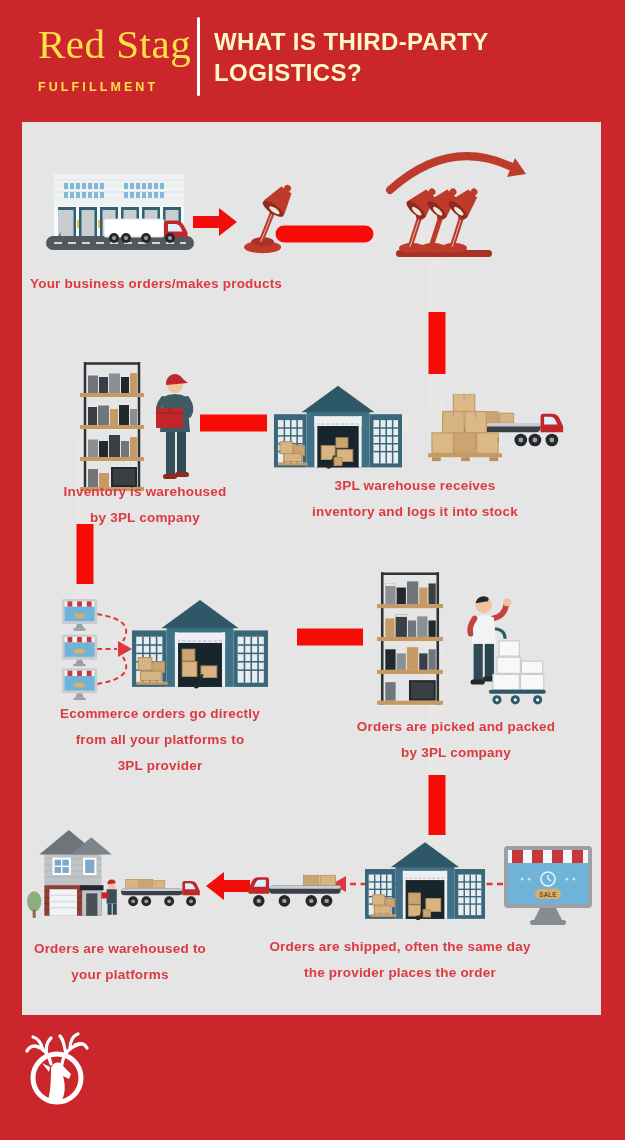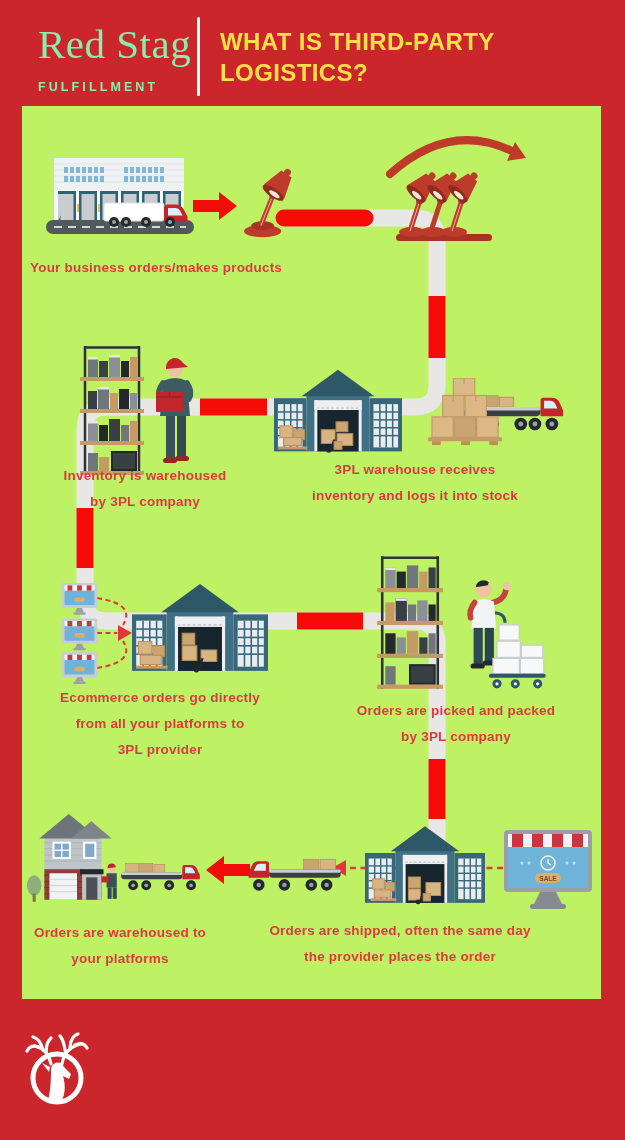--- a/index.html
+++ b/index.html
@@ -1,25 +1,25 @@
 <!DOCTYPE html>
 <html><head>
 <meta charset="utf-8">
 <style>
   html,body{margin:0;padding:0;background:#fff;}
   .stage{position:relative;width:625px;height:1140px;background:#CB262B;overflow:hidden;
          font-family:"Liberation Sans", sans-serif;}
   
-  .brand{position:absolute;left:38px;top:22px;color:#86efac;}
+  .brand{position:absolute;left:38px;top:22px;color:#fde047;}
   .brand-name{font-family:"Liberation Serif", serif;font-size:41px;line-height:44px;font-weight:400;letter-spacing:0.5px;}
   .brand-sub{font-size:12.5px;font-weight:700;letter-spacing:3.1px;margin-top:14px;}
   .hdr-divider{position:absolute;left:197px;top:17px;width:3px;height:79px;background:#fff;border-radius:2px;}
-  .hdr-title{position:absolute;left:220px;top:26px;color:#fde047;font-size:24px;line-height:31px;font-weight:800;letter-spacing:0.4px;}
+  .hdr-title{position:absolute;left:214px;top:26px;color:#fef9c3;font-size:24px;line-height:31px;font-weight:800;letter-spacing:0.4px;}
   
-  .canvas{position:absolute;left:22px;top:106px;width:579px;height:893px;background:#bef264;}
+  .canvas{position:absolute;left:22px;top:122px;width:579px;height:893px;background:#e5e5e5;}
   .flow{position:absolute;left:0;top:0;}
   .illo{position:absolute;}
   .illo svg{display:block;width:100%;height:100%;}
   
   .caption{position:absolute;text-align:center;color:#DC3A40;font-size:13.5px;font-weight:700;letter-spacing:0.2px;}
   .cap-line{line-height:26px;white-space:nowrap;}
   
   .footer-logo{position:absolute;left:25px;top:1030px;width:64px;height:80px;}
 </style>
 </head>

